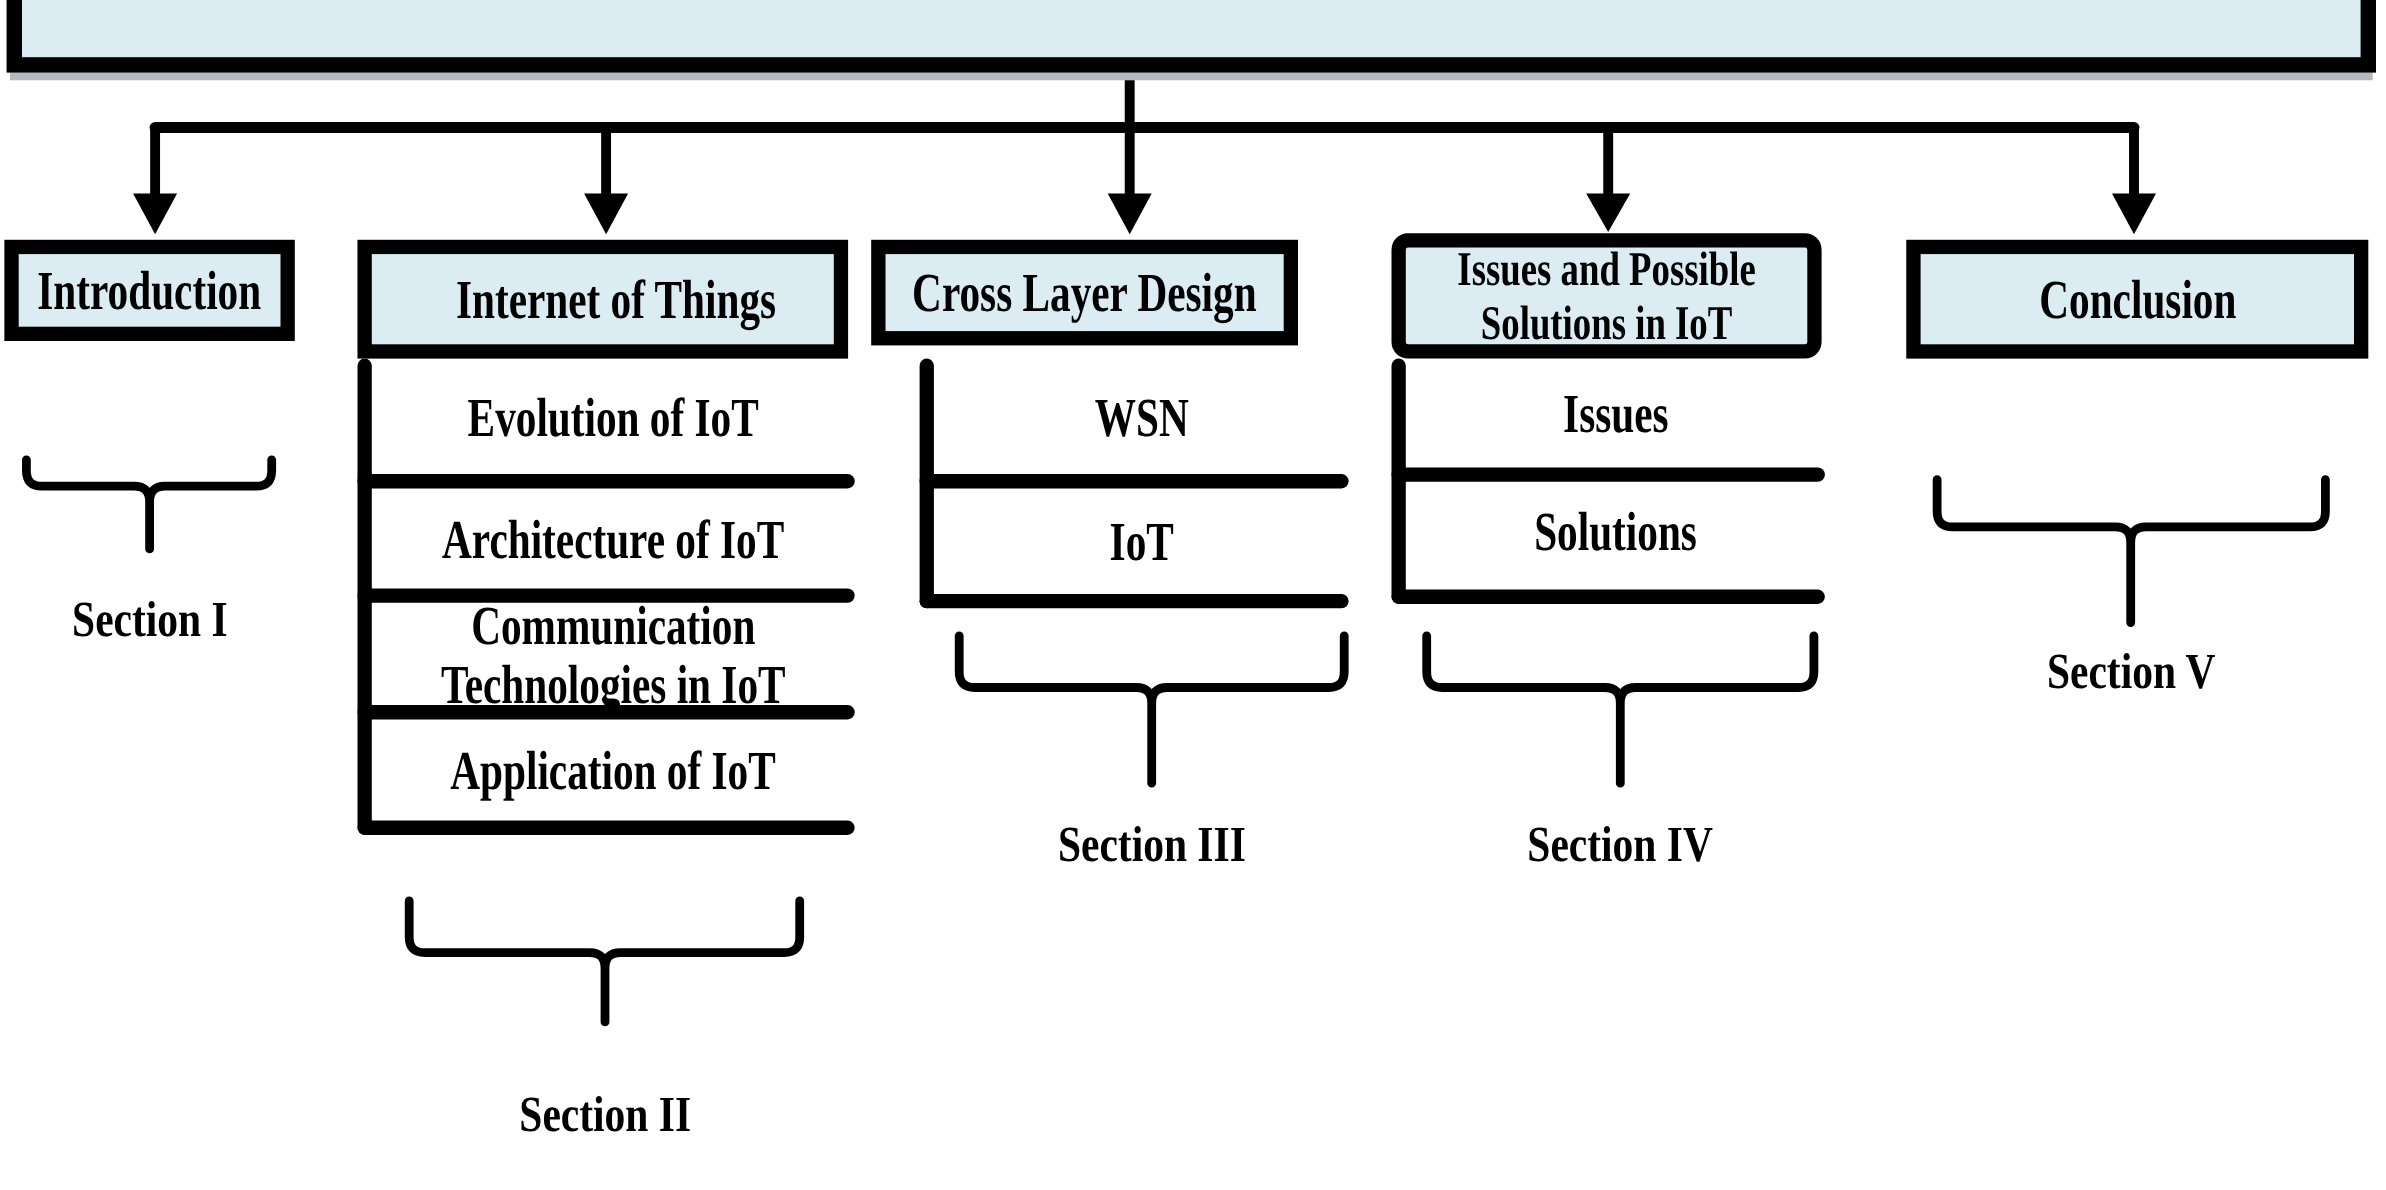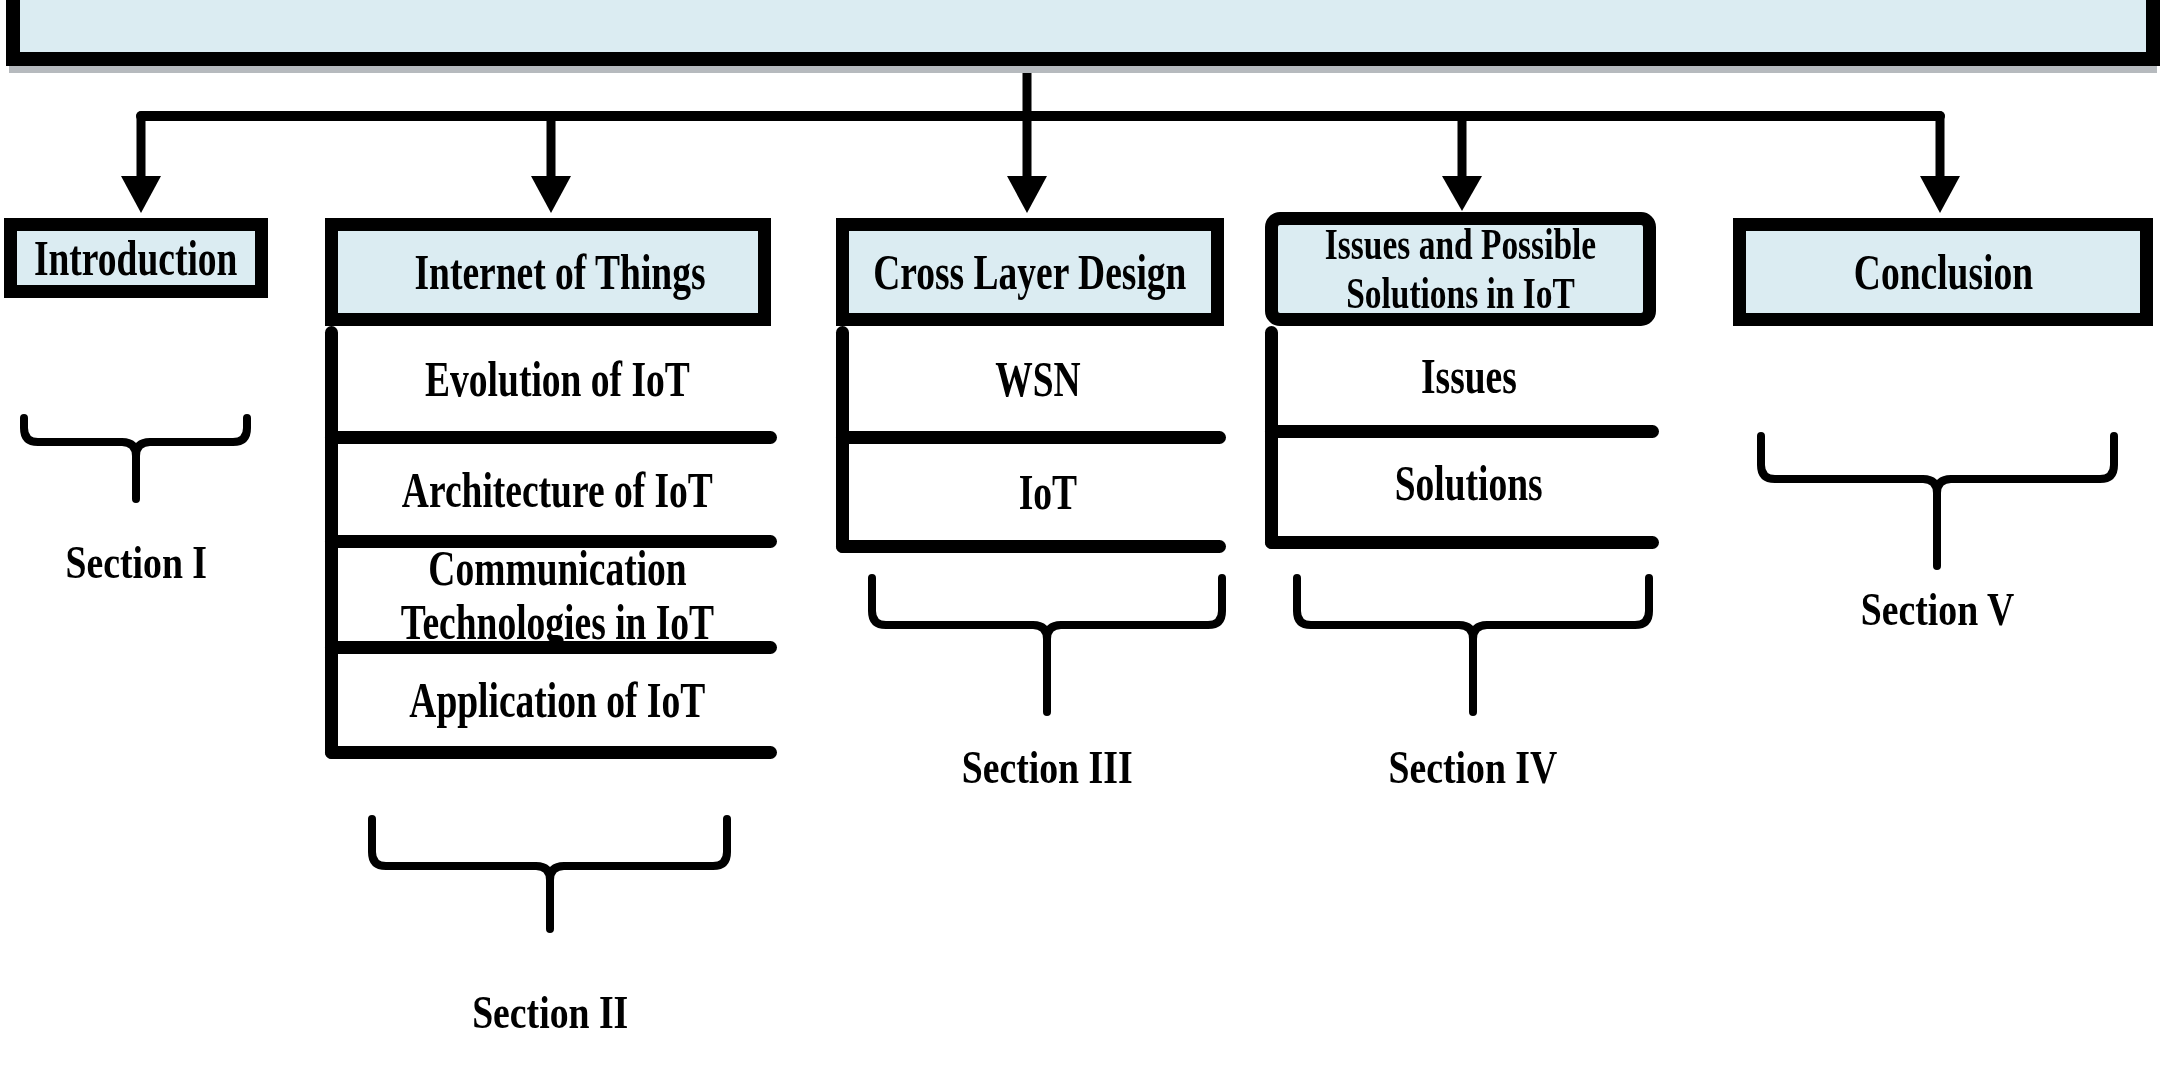--- a/index.html
+++ b/index.html
@@ -74,21 +74,21 @@
       <path d="M872 578 V611 Q872 625 886 625 H1033 Q1047 625 1047 639 V712 M1222 578 V611 Q1222 625 1208 625 H1061 Q1047 625 1047 639"></path>
       <path d="M1297 578 V611 Q1297 625 1311 625 H1459 Q1473 625 1473 639 V712 M1649 578 V611 Q1649 625 1635 625 H1487 Q1473 625 1473 639"></path>
       <path d="M1761 436 V465 Q1761 479 1775 479 H1923 Q1937 479 1937 493 V566 M2114 436 V465 Q2114 479 2100 479 H1951 Q1937 479 1937 493"></path>
     </g>
   </svg>
 
   <div class="topbox">
     <span></span>
   </div>
 
-  <div class="hdr" style="left:4px;top:218px;width:264px;height:80px;text-align:center;">
+  <div class="hdr" style="left:4px;top:218px;width:264px;height:92px;text-align:center;">
     <span class="hdr-label">Introduction</span>
   </div>
   <div class="section-label" style="left:-64px;top:535px;">
     <span>Section I</span>
   </div>
 
   <div class="hdr" style="left:325px;top:218px;width:446px;height:108px;padding-left:24px;">
     <span class="hdr-label">Internet of Things</span>
   </div>
   <div class="vline" style="left:325px;top:326px;width:13px;height:433px;"></div>
@@ -105,30 +105,30 @@
   <div class="row" style="left:338px;top:548px;width:439px;height:93px;">
     <span class="row-label wrap">Communication Technologies in IoT</span>
   </div>
   <div class="row" style="left:338px;top:654px;width:439px;height:92px;">
     <span class="row-label">Application of IoT</span>
   </div>
   <div class="section-label" style="left:350px;top:985px;justify-content:center;">
     <span>Section II</span>
   </div>
 
-  <div class="hdr" style="left:836px;top:218px;width:388px;height:108px;">
+  <div class="hdr" style="left:792px;top:218px;width:388px;height:96px;">
     <span class="hdr-label">Cross Layer Design</span>
   </div>
   <div class="vline" style="left:836px;top:326px;width:13px;height:227px;"></div>
   <div class="sep" style="left:836px;top:431px;width:390px;height:13px;"></div>
   <div class="sep" style="left:836px;top:540px;width:390px;height:13px;"></div>
   <div class="row" style="left:849px;top:326px;width:377px;height:105px;">
     <span class="row-label">WSN</span>
   </div>
-  <div class="row" style="left:849px;top:444px;width:377px;height:96px;padding-left:10px;">
+  <div class="row" style="left:849px;top:444px;width:377px;height:96px;">
     <span class="row-label">IoT</span>
   </div>
   <div class="section-label" style="left:847px;top:740px;">
     <span>Section III</span>
   </div>
 
   <div class="hdr" style="left:1265px;top:212px;width:391px;height:114px;border-radius:15px;">
     <span class="hdr-label small">Issues and Possible Solutions in IoT</span>
   </div>
   <div class="vline" style="left:1265px;top:326px;width:13px;height:223px;"></div>

